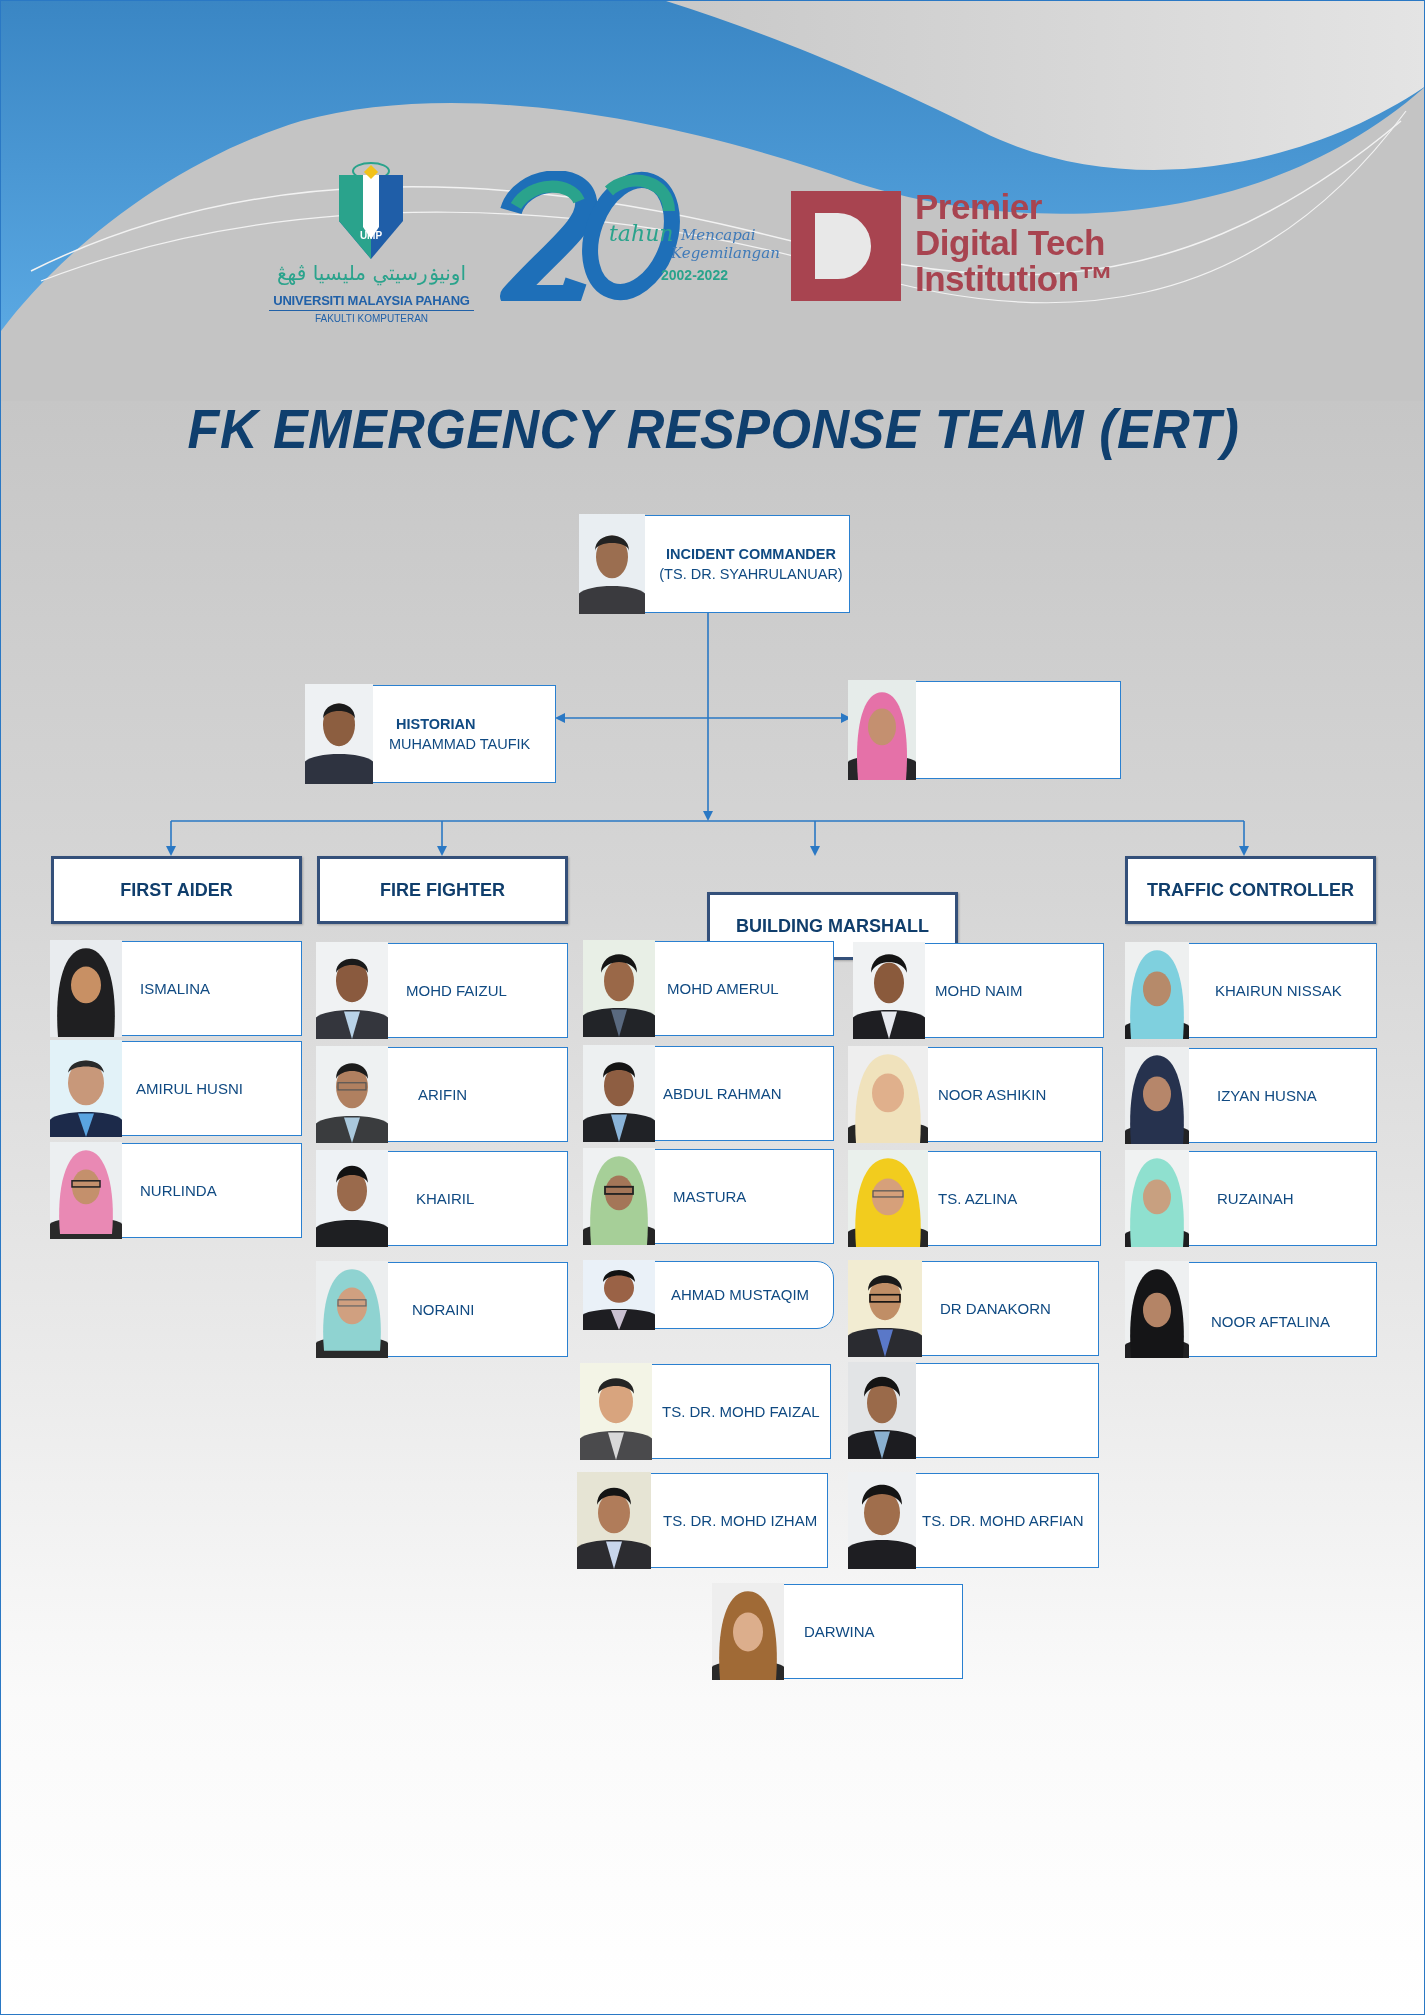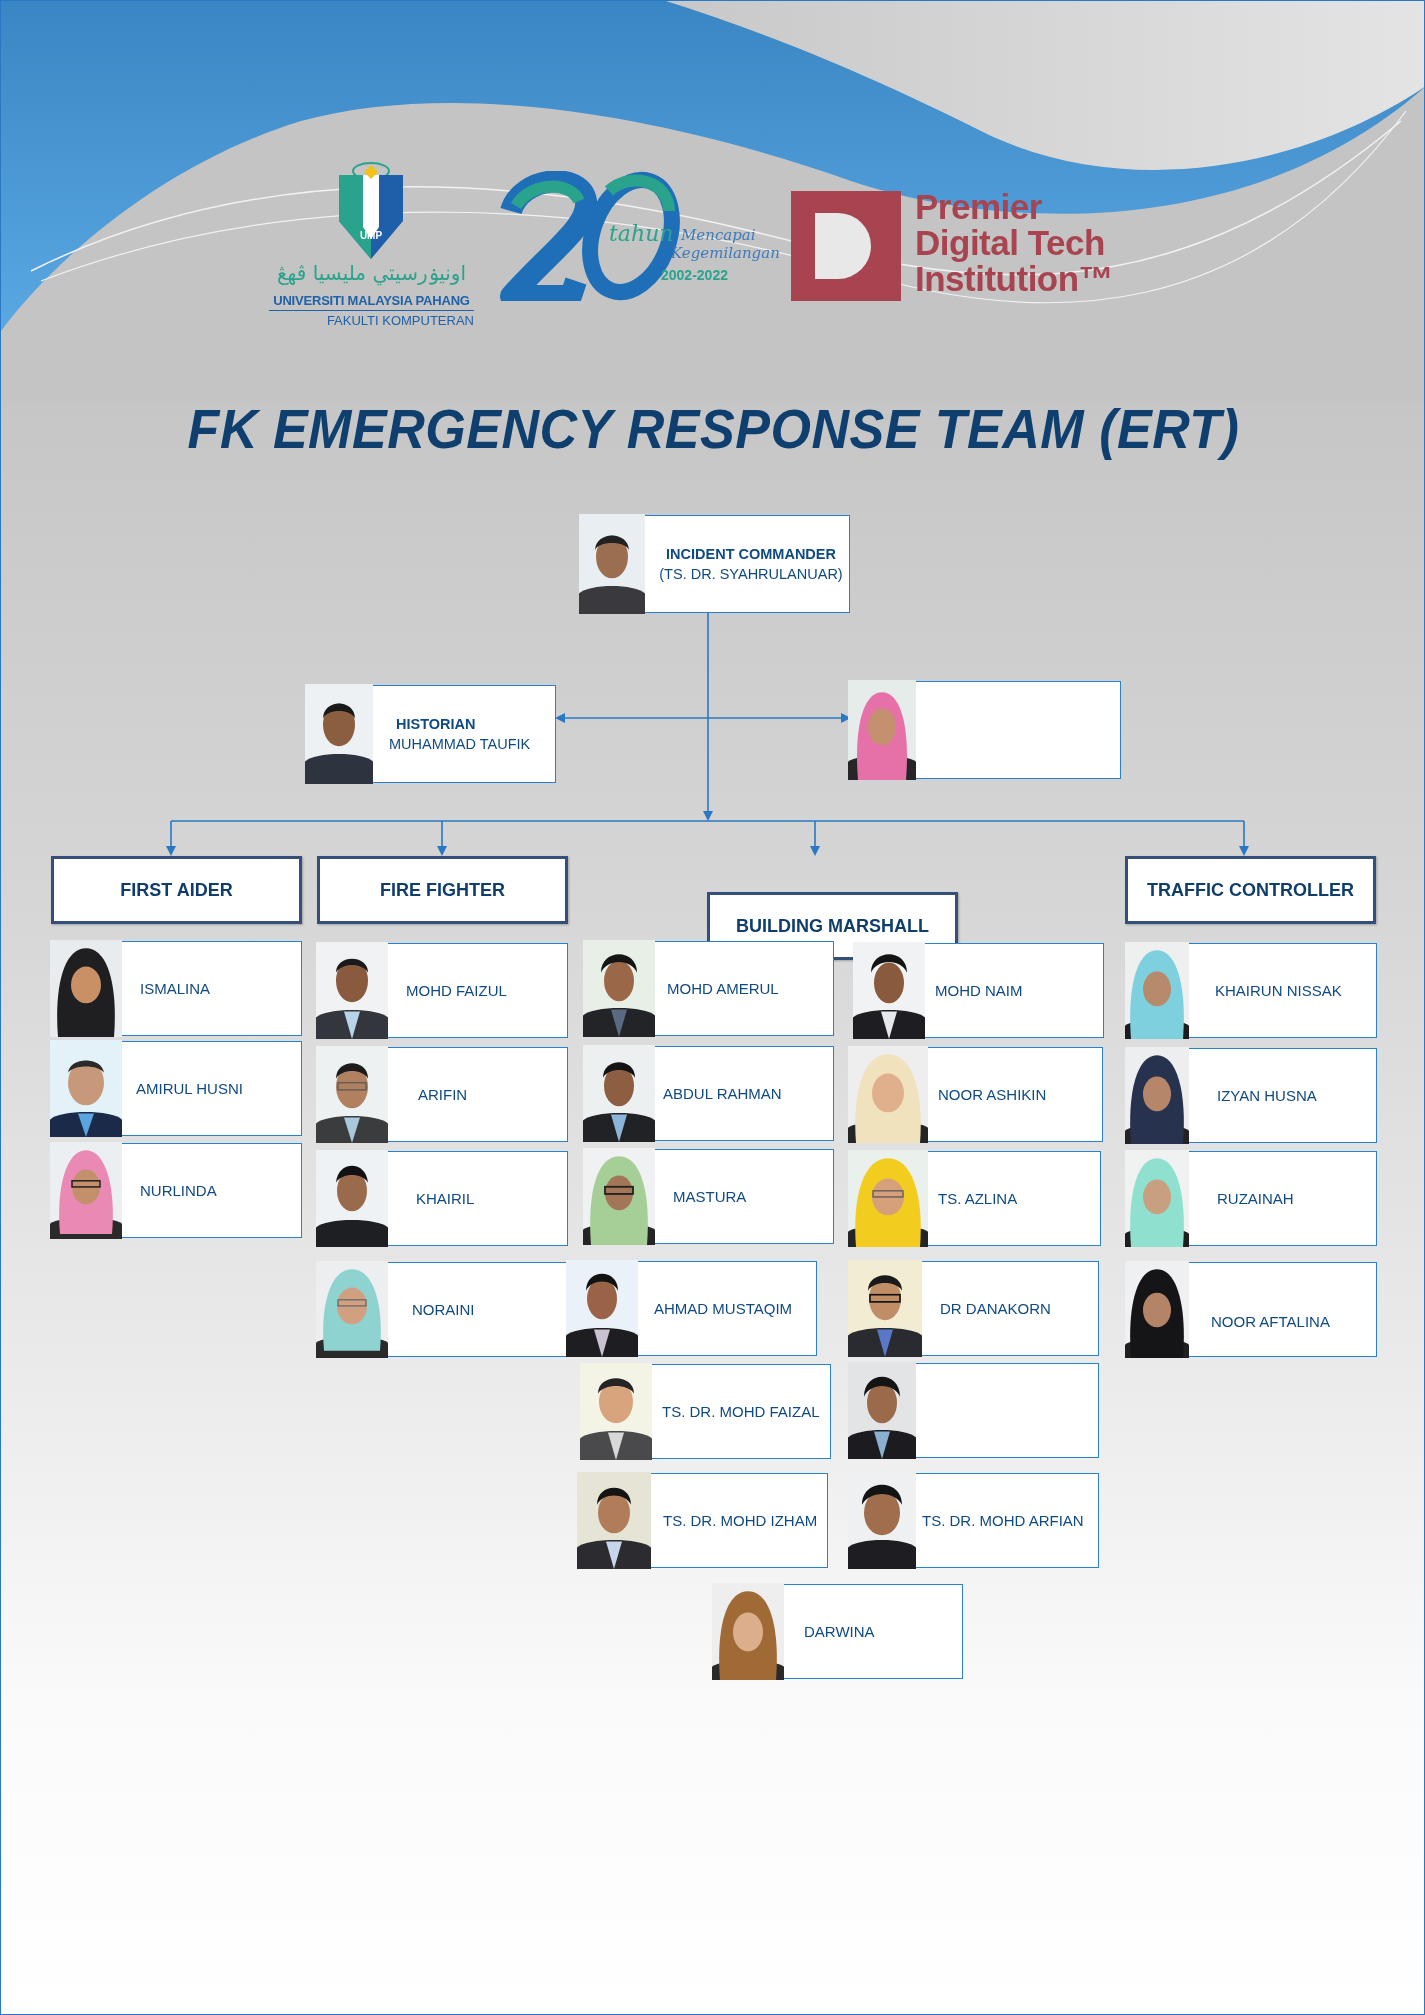--- a/index.html
+++ b/index.html
@@ -7,21 +7,21 @@
     width: 1425px; height: 2015px; position: relative; overflow: hidden;
     font-family: "Liberation Sans", "DejaVu Sans", sans-serif;
     background: linear-gradient(to bottom, #c4c4c4 0px, #c6c6c6 400px, #d6d6d6 900px, #ececec 1400px, #fafafa 1700px, #ffffff 2015px);
     border: 1px solid #2a78c4; box-sizing: border-box;
   }
   .bg-svg { position: absolute; left: 0; top: 0; width: 1425px; height: 400px; z-index: 0; }
   .abs { position: absolute; }
   .logo-ump { left: 268px; top: 160px; width: 205px; height: 170px; }
   .logo-ump .arabic { position: absolute; top: 100px; left: 0; width: 205px; text-align: center; font-size: 20px; color: #2aa38c; font-family: "DejaVu Sans", sans-serif; }
   .logo-ump .uni { position: absolute; top: 132px; left: 0; width: 205px; text-align: center; font-size: 13px; font-weight: bold; color: #2161a8; border-bottom: 1.5px solid #2161a8; padding-bottom: 2px; letter-spacing: -0.2px; }
-  .logo-ump .fak { position: absolute; top: 152px; left: 0; width: 205px; text-align: right; font-size: 13px; color: #2161a8; }
+  .logo-ump .fak { position: absolute; top: 152px; left: 0; width: 205px; text-align: center; font-size: 10px; color: #2161a8; }
   .logo-20 { left: 490px; top: 170px; width: 290px; height: 130px; }
   .logo-20 .tahun { position: absolute; left: 118px; top: 50px; font-size: 22px; font-style: italic; color: #2aa38c; font-family: "DejaVu Serif", serif; }
   .logo-20 .tag1 { position: absolute; left: 190px; top: 55px; font-size: 15px; font-style: italic; color: #3f7ab8; font-family: "DejaVu Serif", serif; }
   .logo-20 .tag2 { position: absolute; left: 180px; top: 73px; font-size: 15px; font-style: italic; color: #3f7ab8; font-family: "DejaVu Serif", serif; }
   .logo-20 .years { position: absolute; left: 170px; top: 96px; font-size: 14px; font-weight: bold; color: #2aa38c; }
   .logo-pdt { left: 790px; top: 190px; width: 390px; height: 112px; }
   .pdt-box { position: absolute; left: 0; top: 0; width: 110px; height: 110px; background: #a84450; }
   .pdt-d { position: absolute; left: 24px; top: 22px; width: 56px; height: 66px; background: #e8e8e8; border-radius: 0 34px 34px 0; }
   .pdt-text { position: absolute; left: 124px; top: -2px; color: #a84450; font-weight: bold; font-size: 35px; line-height: 36px; letter-spacing: -0.5px; }
   .title { left: 0; top: 395px; width: 1425px; text-align: center; font-size: 56px; font-weight: bold; font-style: italic; color: #0f3f6e; letter-spacing: 0.5px; transform: scaleX(0.93); }
@@ -278,21 +278,21 @@
       <svg class="avatar-svg" viewBox="0 0 72 95" preserveAspectRatio="none">
         <rect width="72" height="95" fill="#eff1f2"></rect>
         <path d="M0,95 L0,80 C10,72 62,72 72,80 L72,95 Z" fill="#252525"></path>
         <path d="M8,95 C4,44 14,8 36,8 C58,8 68,44 64,95 Z" fill="#a6cf98"></path>
         <ellipse cx="36" cy="44" rx="14" ry="17" fill="#a47658"></ellipse>
         <rect x="22" y="38" width="28" height="7" fill="none" stroke="#222" stroke-width="1.8"></rect>
       </svg>
     </div>
   <div class="name" style="left:88px;">MASTURA</div>
 </div>
-<div class="card" style="left:566px;top:1260px;width:250px;height:95px;">
+<div class="card" style="left:583px;top:1260px;width:250px;height:68px;border-radius:17px;">
   <div class="photo">
       <svg class="avatar-svg" viewBox="0 0 72 95" preserveAspectRatio="none">
         <rect width="72" height="95" fill="#eaf1f8"></rect>
         <path d="M0,95 L0,74 C10,64 62,64 72,74 L72,95 Z" fill="#1e1e22"></path>
         <path d="M28,68 L36,95 L44,68 Z" fill="#c9c0d0"></path>
         <ellipse cx="36" cy="38" rx="15" ry="20" fill="#9a6246"></ellipse>
         <path d="M20,30 C20,8 52,8 52,30 C46,18 26,18 20,30 Z" fill="#121212"></path>
       </svg>
     </div>
   <div class="name" style="left:86px;">AHMAD MUSTAQIM</div>

